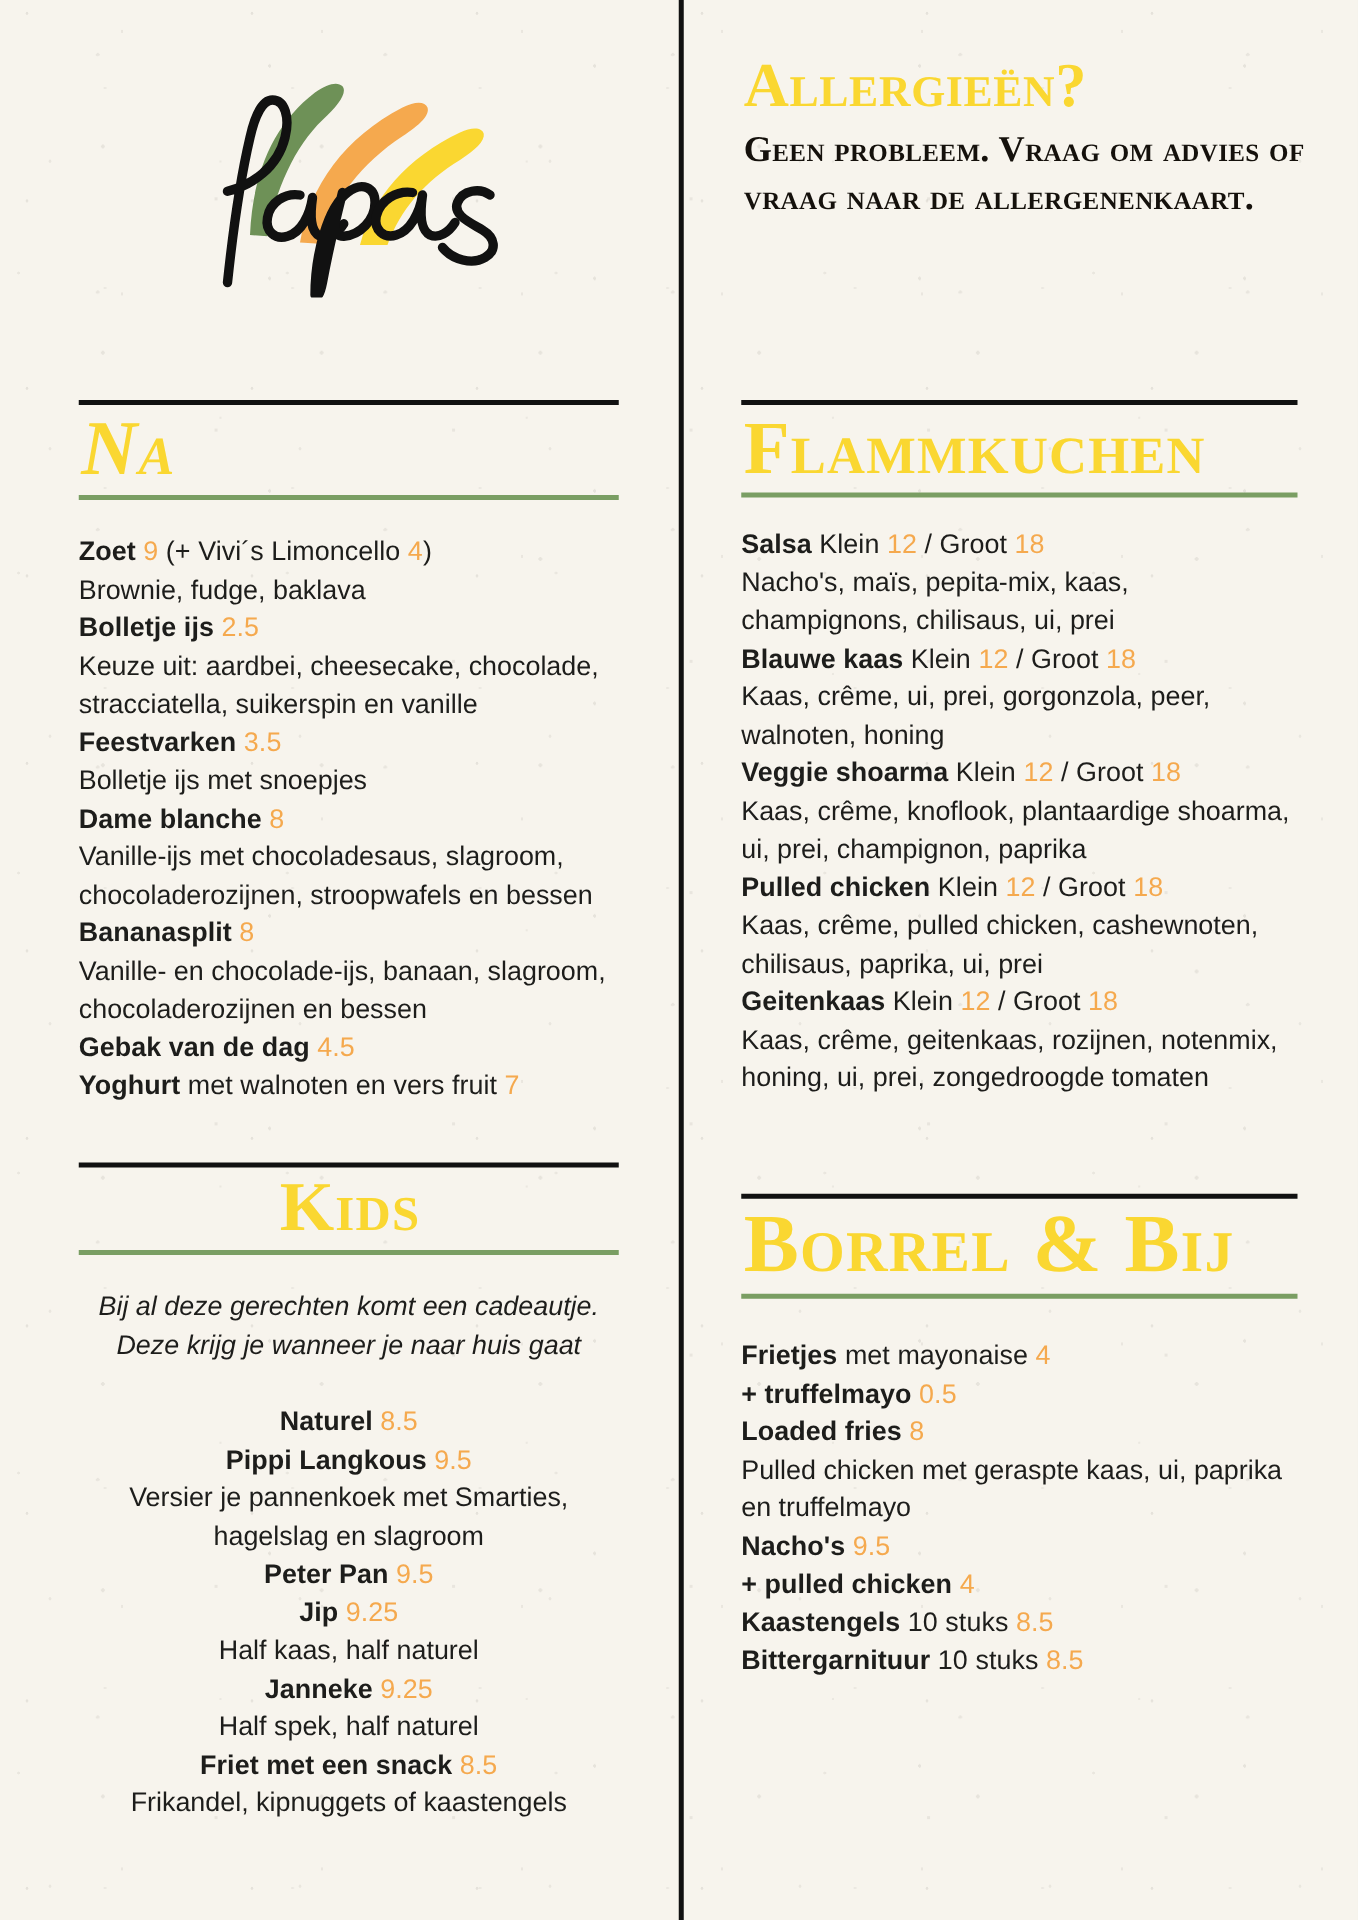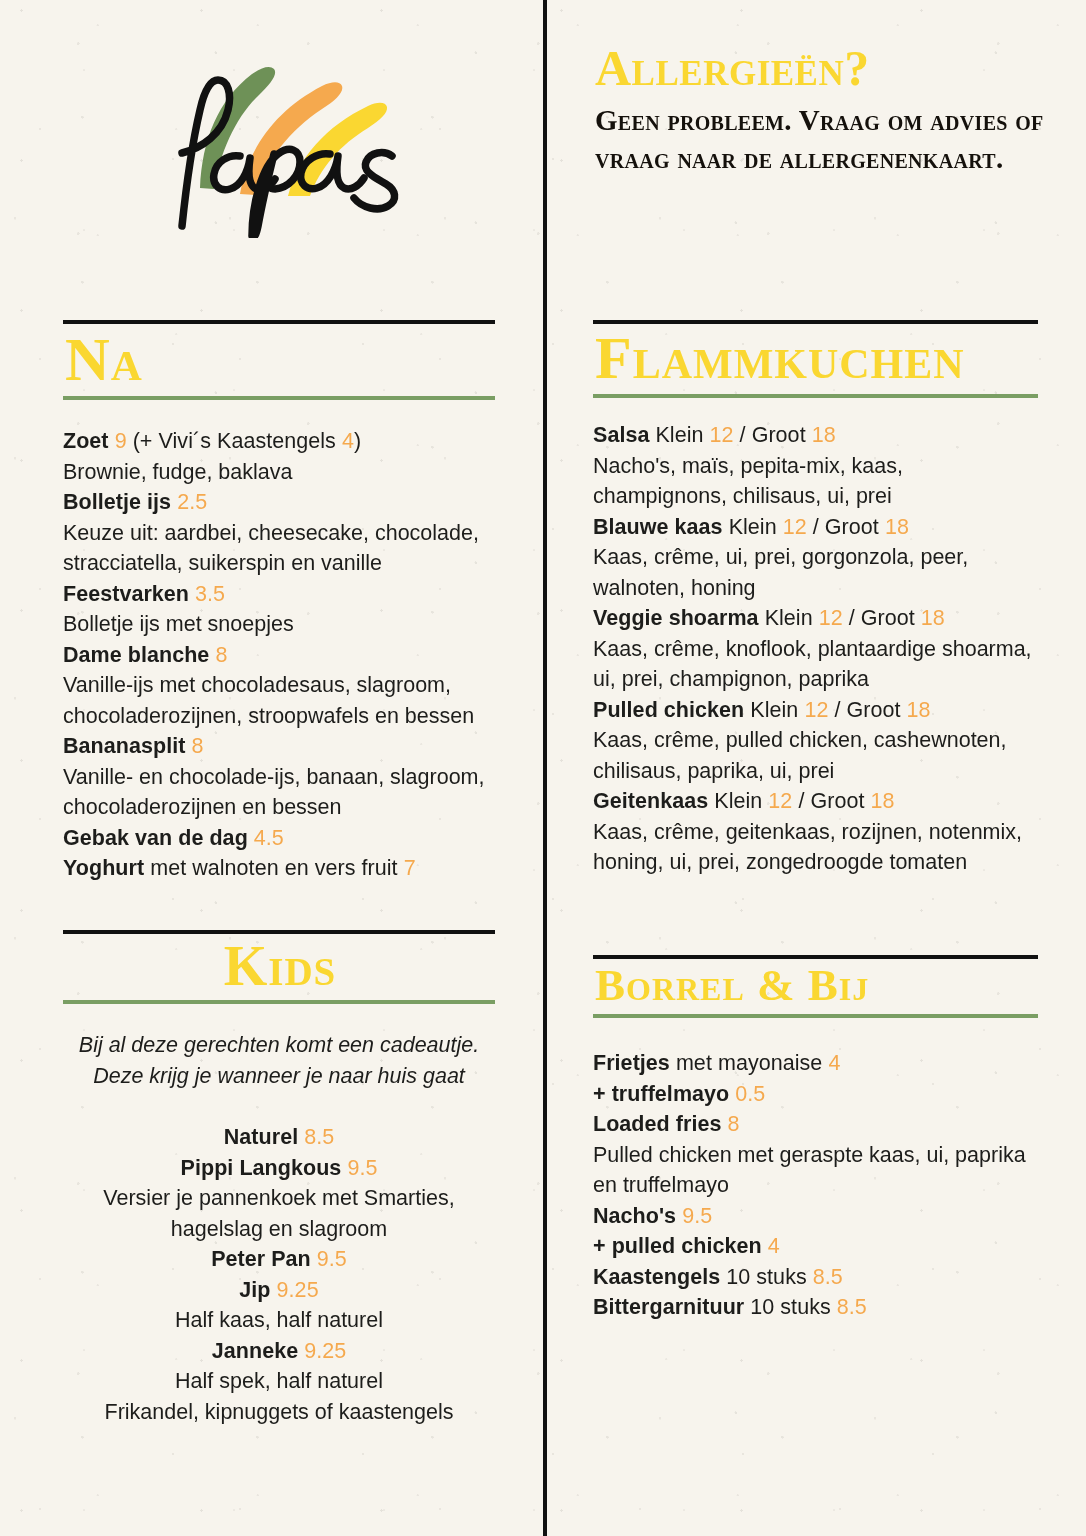--- a/index.html
+++ b/index.html
@@ -76,24 +76,24 @@
   .sec-title{
     font-family:"Liberation Serif", serif;
     font-weight:700;
     color:#fad731;
     font-variant:small-caps;
     line-height:1;
     padding:4px 0 6px 2px;
     letter-spacing:1px;
     white-space:nowrap;
   }
-  .sec-title.size-na{ font-size:62px; }
+  .sec-title.size-na{ font-size:62px;font-style:italic; }
   .sec-title.size-kids{ font-size:56px; }
   .sec-title.size-flam{ font-size:60px; }
-  .sec-title.size-borrel{ font-size:45px; }
+  .sec-title.size-borrel{ font-size:66px; }
 
   
   .items{ margin-top:26px; }
   .line{
     font-size:21.5px;
     line-height:30.5px;
     color:#1d1d1b;
     letter-spacing:.05px;
   }
   .line .nm{ font-weight:700; }
@@ -144,21 +144,21 @@
         </g>
       </svg>
     </div>
 
     <div class="section" style="left:63px; top:320px; width:432px;">
       <div class="rule-top"></div>
       <div class="sec-title size-na">Na</div>
       <div class="rule-bot"></div>
 
       <div class="items">
-        <div class="line"><span class="nm">Zoet</span> <span class="pr">9</span><span> (+ Vivi´s Kaastengels </span><span class="pr">4</span><span>)</span></div>
+        <div class="line"><span class="nm">Zoet</span> <span class="pr">9</span><span> (+ Vivi´s Limoncello </span><span class="pr">4</span><span>)</span></div>
         <div class="desc">Brownie, fudge, baklava</div>
         <div class="line"><span class="nm">Bolletje ijs</span> <span class="pr">2.5</span></div>
         <div class="desc">Keuze uit: aardbei, cheesecake, chocolade, stracciatella, suikerspin en vanille</div>
         <div class="line"><span class="nm">Feestvarken</span> <span class="pr">3.5</span></div>
         <div class="desc">Bolletje ijs met snoepjes</div>
         <div class="line"><span class="nm">Dame blanche</span> <span class="pr">8</span></div>
         <div class="desc">Vanille-ijs met chocoladesaus, slagroom, chocoladerozijnen, stroopwafels en bessen</div>
         <div class="line"><span class="nm">Bananasplit</span> <span class="pr">8</span></div>
         <div class="desc">Vanille- en chocolade-ijs, banaan, slagroom, chocoladerozijnen en bessen</div>
         <div class="line"><span class="nm">Gebak van de dag</span> <span class="pr">4.5</span></div>
@@ -175,20 +175,21 @@
 
       <div class="items" style="margin-top:30px;">
         <div class="line"><span class="nm">Naturel</span> <span class="pr">8.5</span></div>
         <div class="line"><span class="nm">Pippi Langkous</span> <span class="pr">9.5</span></div>
         <div class="desc">Versier je pannenkoek met Smarties, hagelslag en slagroom</div>
         <div class="line"><span class="nm">Peter Pan</span> <span class="pr">9.5</span></div>
         <div class="line"><span class="nm">Jip</span> <span class="pr">9.25</span></div>
         <div class="desc">Half kaas, half naturel</div>
         <div class="line"><span class="nm">Janneke</span> <span class="pr">9.25</span></div>
         <div class="desc">Half spek, half naturel</div>
+        <div class="line"><span class="nm">Friet met een snack</span> <span class="pr">8.5</span></div>
         <div class="desc">Frikandel, kipnuggets of kaastengels</div>
       </div>
     </div>
 
   </div>
 
   <div class="col col-right">
 
     <div class="allergy">
       <div class="allergy-title">Allergieën?</div>

